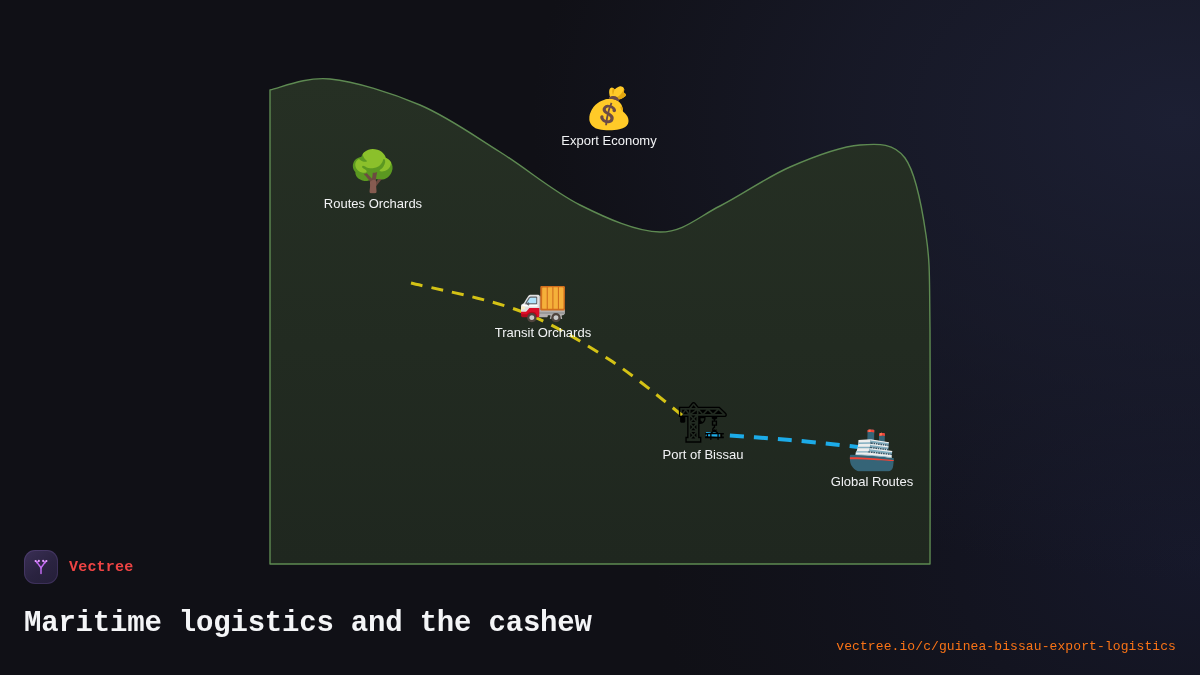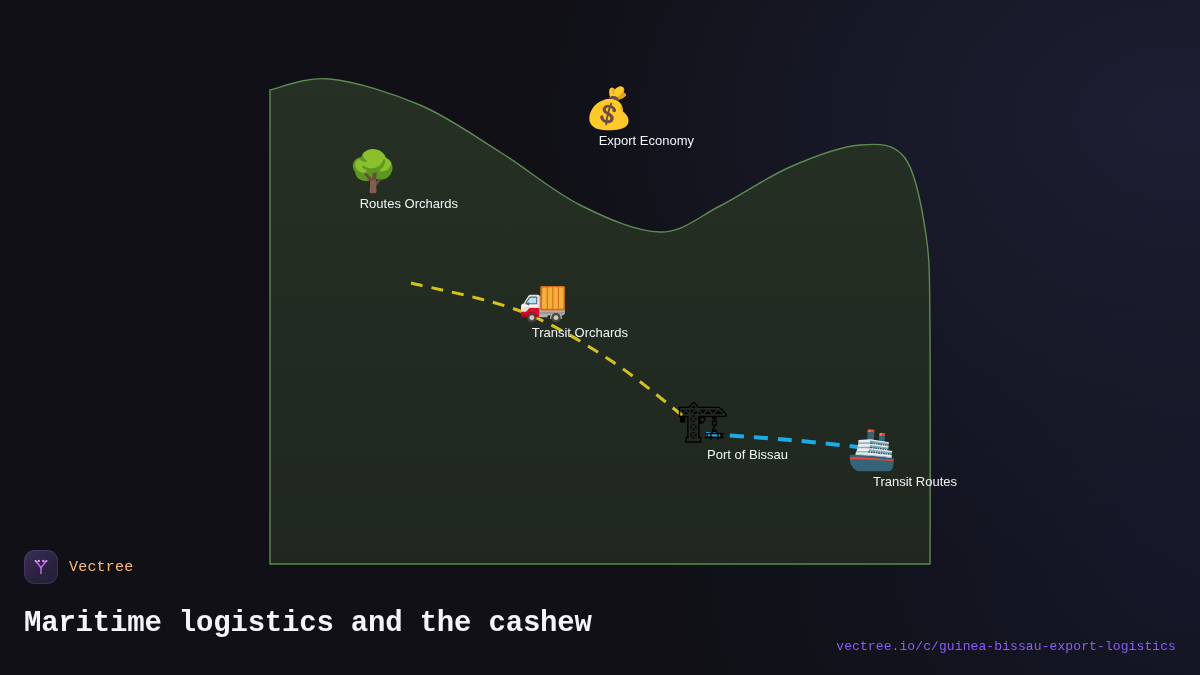--- a/index.html
+++ b/index.html
@@ -52,21 +52,20 @@
     user-select: none;
   }
   .node .node-label {
     display: block;
     margin-top: 2px;
     font-family: "Liberation Sans", sans-serif;
     font-size: 13px;
     line-height: 16px;
     color: #f2f3f5;
     white-space: nowrap;
-    text-align: right;
   }
 
   
   #footer {
     position: absolute;
     left: 0;
     bottom: 0;
     width: 1200px;
     height: 135px;
   }
@@ -84,22 +83,22 @@
     border-radius: 11px;
     background: linear-gradient(145deg, #3a2f55 0%, #2a2340 55%, #241e38 100%);
     box-shadow: inset 0 0 0 1px rgba(160,120,220,0.18);
     display: flex;
     align-items: center;
     justify-content: center;
   }
   #brand-name {
     font-family: "Liberation Mono", monospace;
     font-size: 15px;
-    font-weight: normal;
-    color: #fdba74;
+    font-weight: bold;
+    color: #ef4444;
     letter-spacing: 0.2px;
   }
   #headline {
     position: absolute;
     left: 24px;
     top: 49px;
     width: 760px;
     font-family: "Liberation Mono", monospace;
     font-size: 29px;
     font-weight: bold;
@@ -107,21 +106,21 @@
     color: #f4f5f7;
     letter-spacing: -0.2px;
     margin-top: 16px;
   }
   #source-url {
     position: absolute;
     right: 24px;
     bottom: 21px;
     font-family: "Liberation Mono", monospace;
     font-size: 13px;
-    color: #8b5cf6;
+    color: #f97316;
     letter-spacing: 0.1px;
   }
 </style>
 </head>
 <body>
 
 <div id="page">
 
   <div id="bg-glow"></div>
 
@@ -160,21 +159,21 @@
       <span class="node-label">Transit Orchards</span>
     </div>
 
     <div class="node" style="left:703px; top:399px;">
       <span class="glyph">🏗</span>
       <span class="node-label">Port of Bissau</span>
     </div>
 
     <div class="node" style="left:872px; top:426px;">
       <span class="glyph">🚢</span>
-      <span class="node-label">Transit Routes</span>
+      <span class="node-label">Global Routes</span>
     </div>
   </div>
 
   <div id="footer">
 
     <div id="brand">
       <div id="brand-mark">
         <svg width="20" height="20" viewBox="0 0 20 20" xmlns="http://www.w3.org/2000/svg">
           <g stroke="#c16bf0" stroke-width="1.5" stroke-linecap="round" fill="none">
             <path d="M10 16.5 L10 10.5"></path>

